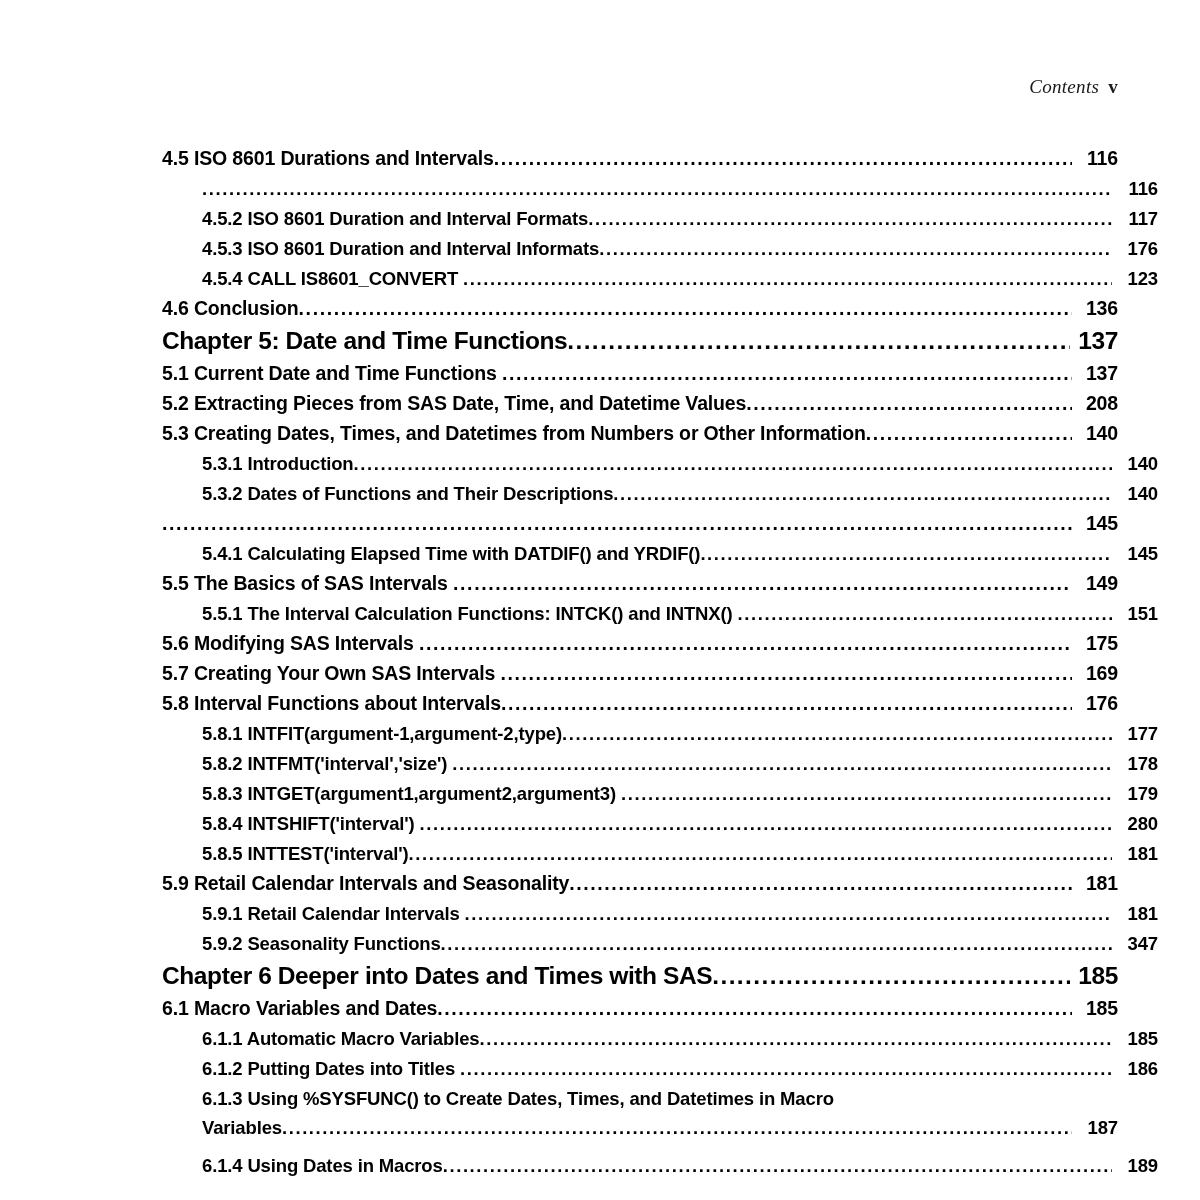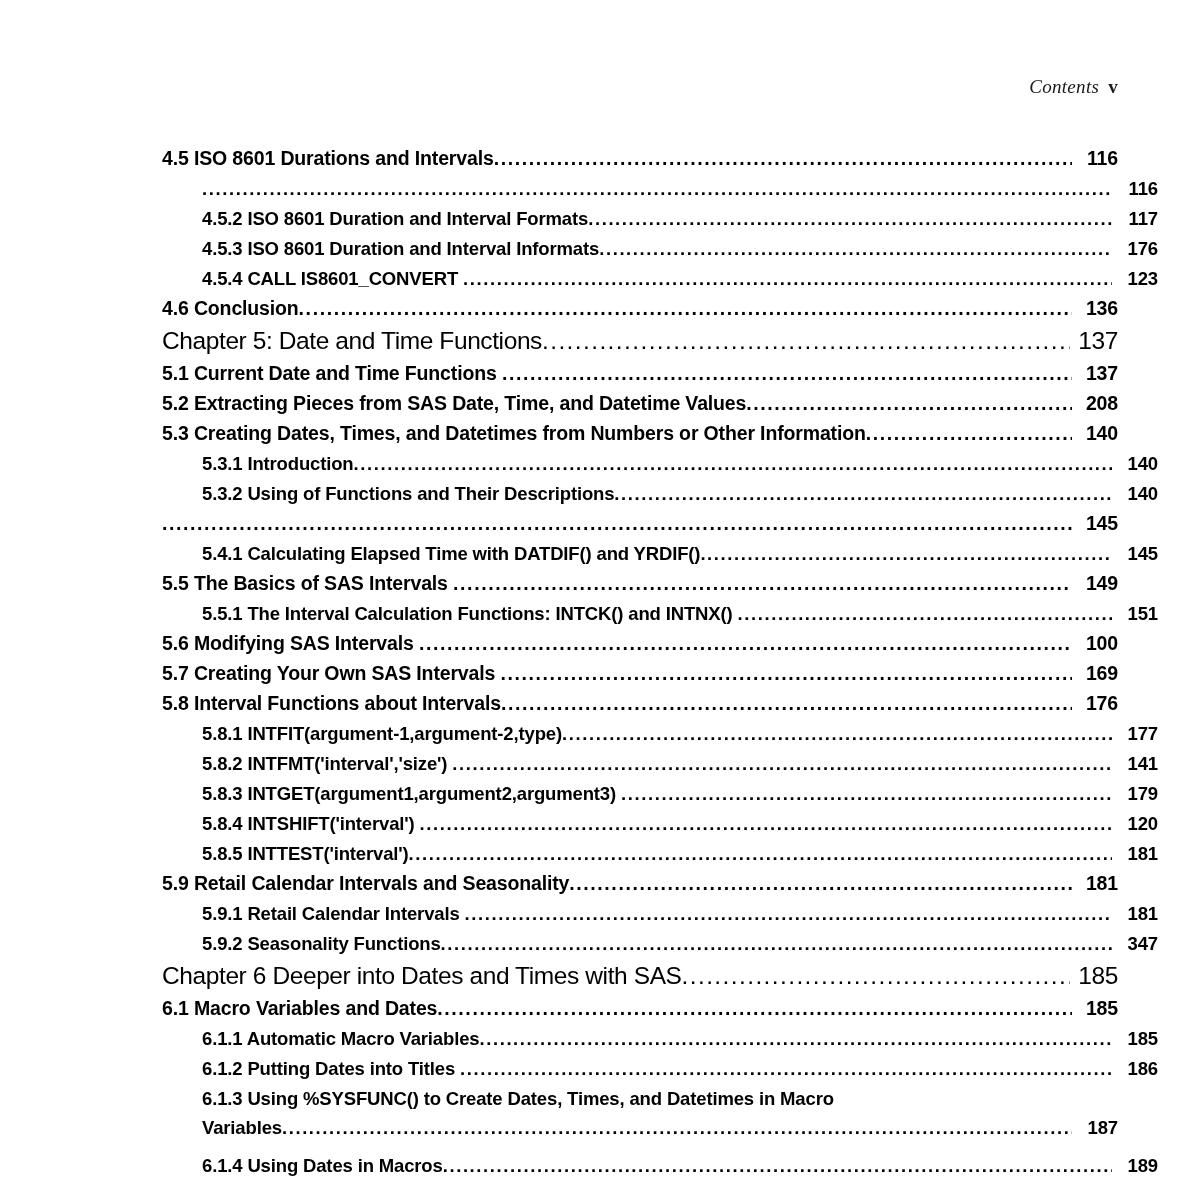--- a/index.html
+++ b/index.html
@@ -104,21 +104,21 @@
   }
   .lvl2 .pageno { min-width: 40px; padding-left: 6px; }
   .lvl2 .leader i { font-size: 18.5px; }
 
   
   .chapter {
     height: 35px;
     font-size: 24.5px;
     letter-spacing: -0.4px;
     margin-left: 0;
-    font-weight: normal;
+    font-weight: bold;
   }
   .chapter .pageno {
     font-size: 24.5px;
     min-width: 48px;
     padding-left: 0;
   }
   .chapter .leader i { font-size: 24.5px; letter-spacing: 1.4px; }
 
   
   .wrap-entry {
@@ -199,21 +199,21 @@
         <span class="label">5.3 Creating Dates, Times, and Datetimes from Numbers or Other Information</span>
         <span class="leader"><i>............................................................................................................................................................................................................................................................................................................</i></span>
         <span class="pageno">140</span>
       </div>
       <div class="toc-entry lvl2">
         <span class="label">5.3.1 Introduction</span>
         <span class="leader"><i>............................................................................................................................................................................................................................................................................................................</i></span>
         <span class="pageno">140</span>
       </div>
       <div class="toc-entry lvl2">
-        <span class="label">5.3.2 Using of Functions and Their Descriptions</span>
+        <span class="label">5.3.2 Dates of Functions and Their Descriptions</span>
         <span class="leader"><i>............................................................................................................................................................................................................................................................................................................</i></span>
         <span class="pageno">140</span>
       </div>
       <div class="toc-entry lvl1">
         <span class="leader"><i>............................................................................................................................................................................................................................................................................................................</i></span>
         <span class="pageno">145</span>
       </div>
       <div class="toc-entry lvl2">
         <span class="label">5.4.1 Calculating Elapsed Time with DATDIF() and YRDIF()</span>
         <span class="leader"><i>............................................................................................................................................................................................................................................................................................................</i></span>
@@ -225,51 +225,51 @@
         <span class="pageno">149</span>
       </div>
       <div class="toc-entry lvl2">
         <span class="label">5.5.1 The Interval Calculation Functions: INTCK() and INTNX() </span>
         <span class="leader"><i>............................................................................................................................................................................................................................................................................................................</i></span>
         <span class="pageno">151</span>
       </div>
       <div class="toc-entry lvl1">
         <span class="label">5.6 Modifying SAS Intervals </span>
         <span class="leader"><i>............................................................................................................................................................................................................................................................................................................</i></span>
-        <span class="pageno">100</span>
+        <span class="pageno">175</span>
       </div>
       <div class="toc-entry lvl1">
         <span class="label">5.7 Creating Your Own SAS Intervals </span>
         <span class="leader"><i>............................................................................................................................................................................................................................................................................................................</i></span>
         <span class="pageno">169</span>
       </div>
       <div class="toc-entry lvl1">
         <span class="label">5.8 Interval Functions about Intervals</span>
         <span class="leader"><i>............................................................................................................................................................................................................................................................................................................</i></span>
         <span class="pageno">176</span>
       </div>
       <div class="toc-entry lvl2">
         <span class="label">5.8.1 INTFIT(argument-1,argument-2,type)</span>
         <span class="leader"><i>............................................................................................................................................................................................................................................................................................................</i></span>
         <span class="pageno">177</span>
       </div>
       <div class="toc-entry lvl2">
         <span class="label">5.8.2 INTFMT('interval','size') </span>
         <span class="leader"><i>............................................................................................................................................................................................................................................................................................................</i></span>
-        <span class="pageno">141</span>
+        <span class="pageno">178</span>
       </div>
       <div class="toc-entry lvl2">
         <span class="label">5.8.3 INTGET(argument1,argument2,argument3) </span>
         <span class="leader"><i>............................................................................................................................................................................................................................................................................................................</i></span>
         <span class="pageno">179</span>
       </div>
       <div class="toc-entry lvl2">
         <span class="label">5.8.4 INTSHIFT('interval') </span>
         <span class="leader"><i>............................................................................................................................................................................................................................................................................................................</i></span>
-        <span class="pageno">120</span>
+        <span class="pageno">280</span>
       </div>
       <div class="toc-entry lvl2">
         <span class="label">5.8.5 INTTEST('interval')</span>
         <span class="leader"><i>............................................................................................................................................................................................................................................................................................................</i></span>
         <span class="pageno">181</span>
       </div>
       <div class="toc-entry lvl1">
         <span class="label">5.9 Retail Calendar Intervals and Seasonality</span>
         <span class="leader"><i>............................................................................................................................................................................................................................................................................................................</i></span>
         <span class="pageno">181</span>

